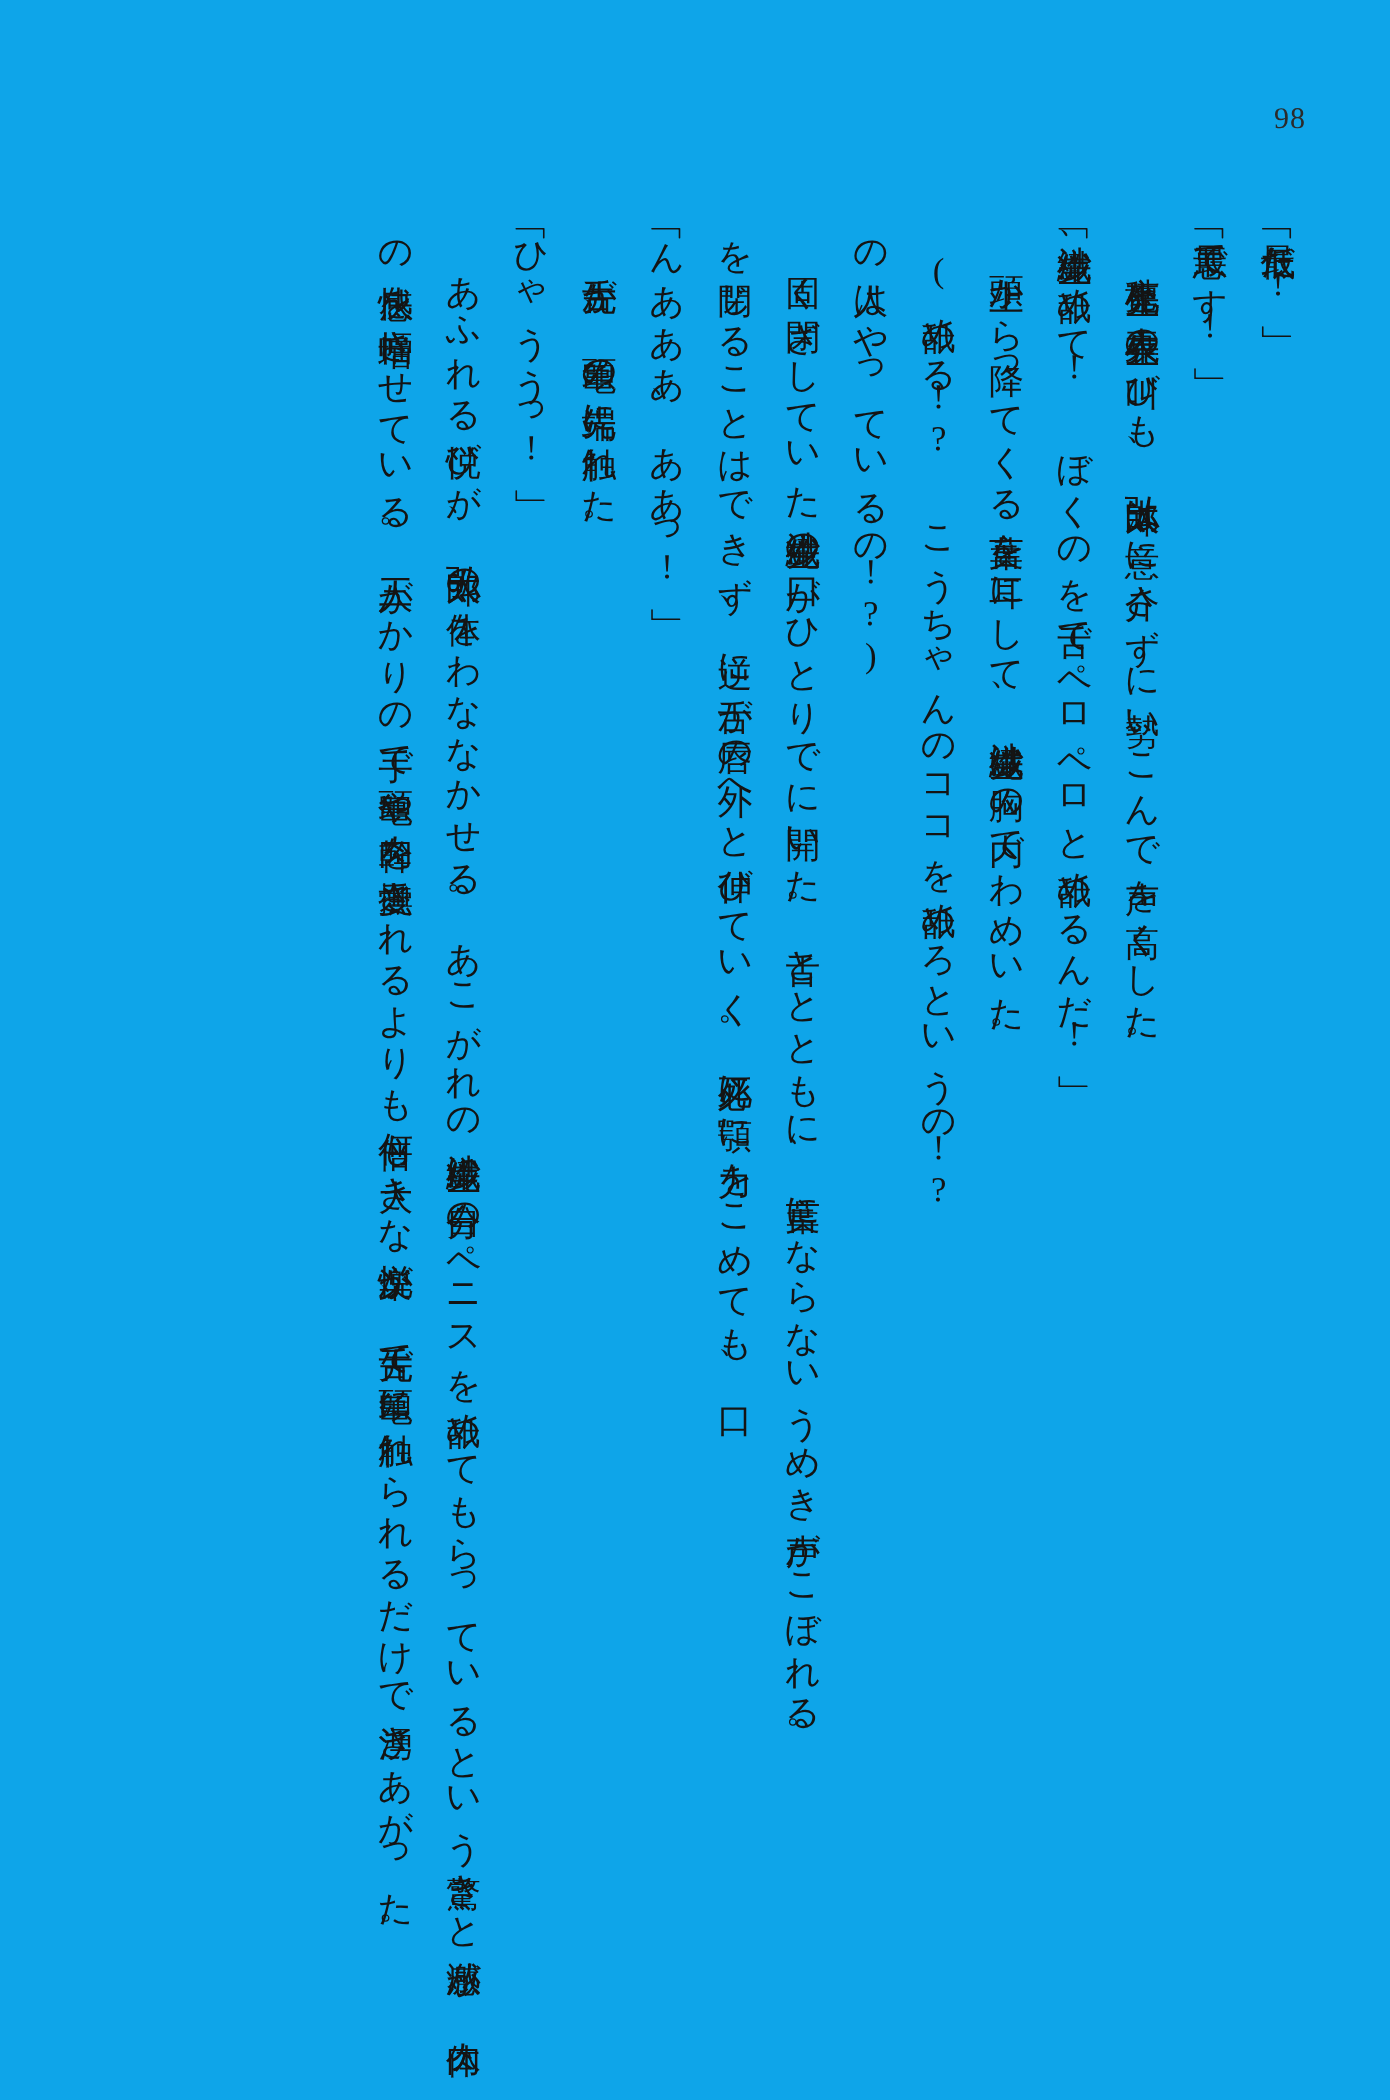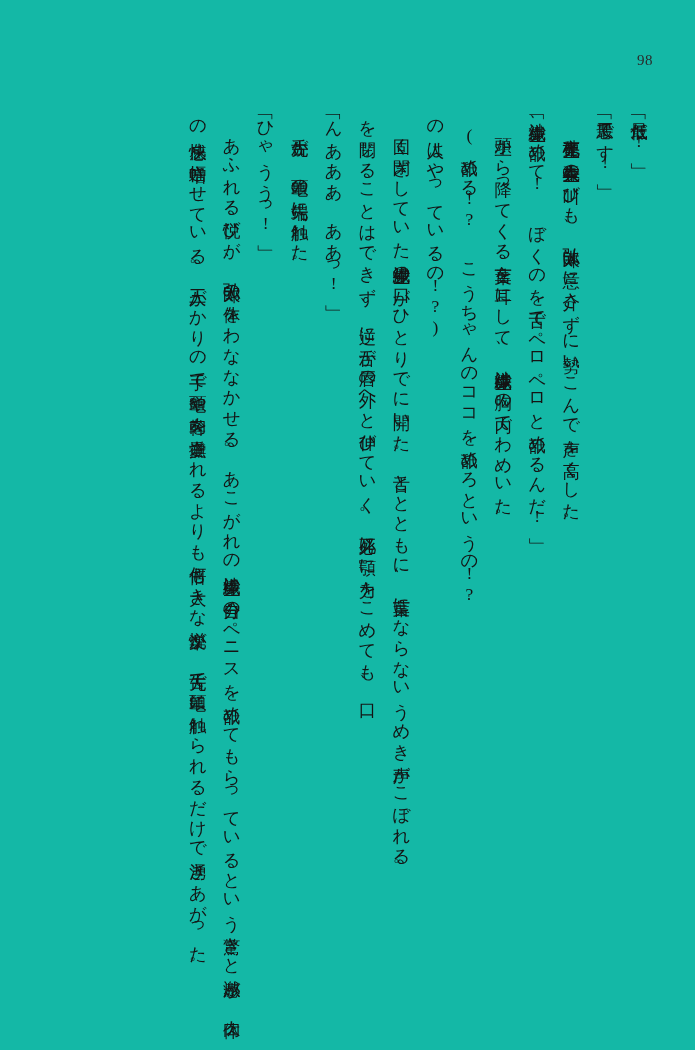--- a/index.html
+++ b/index.html
@@ -11,21 +11,21 @@
     width: 695px;
     height: 1050px;
     font-family: "Liberation Serif", "DejaVu Serif", serif;
     color: #1a1a1a;
     overflow: hidden;
   }
   #page {
     position: relative;
     width: 695px;
     height: 1050px;
-    background: #14b8a6;
+    background: #0ea5e9;
   }
   #page-number {
     position: absolute;
     top: 52px;
     right: 42px;
     font-size: 15px;
     color: #2b2b2b;
     font-family: "Liberation Serif", "DejaVu Serif", serif;
     letter-spacing: 0.5px;
   }

